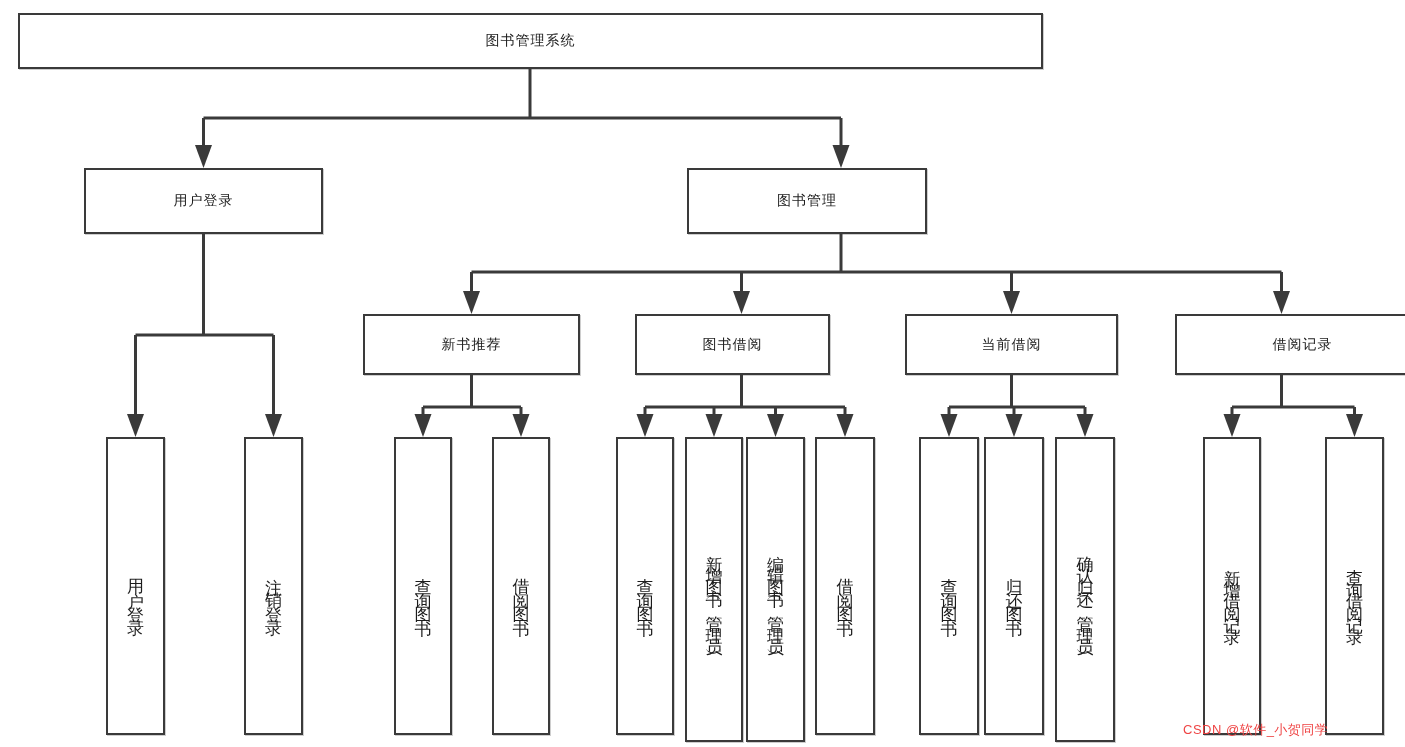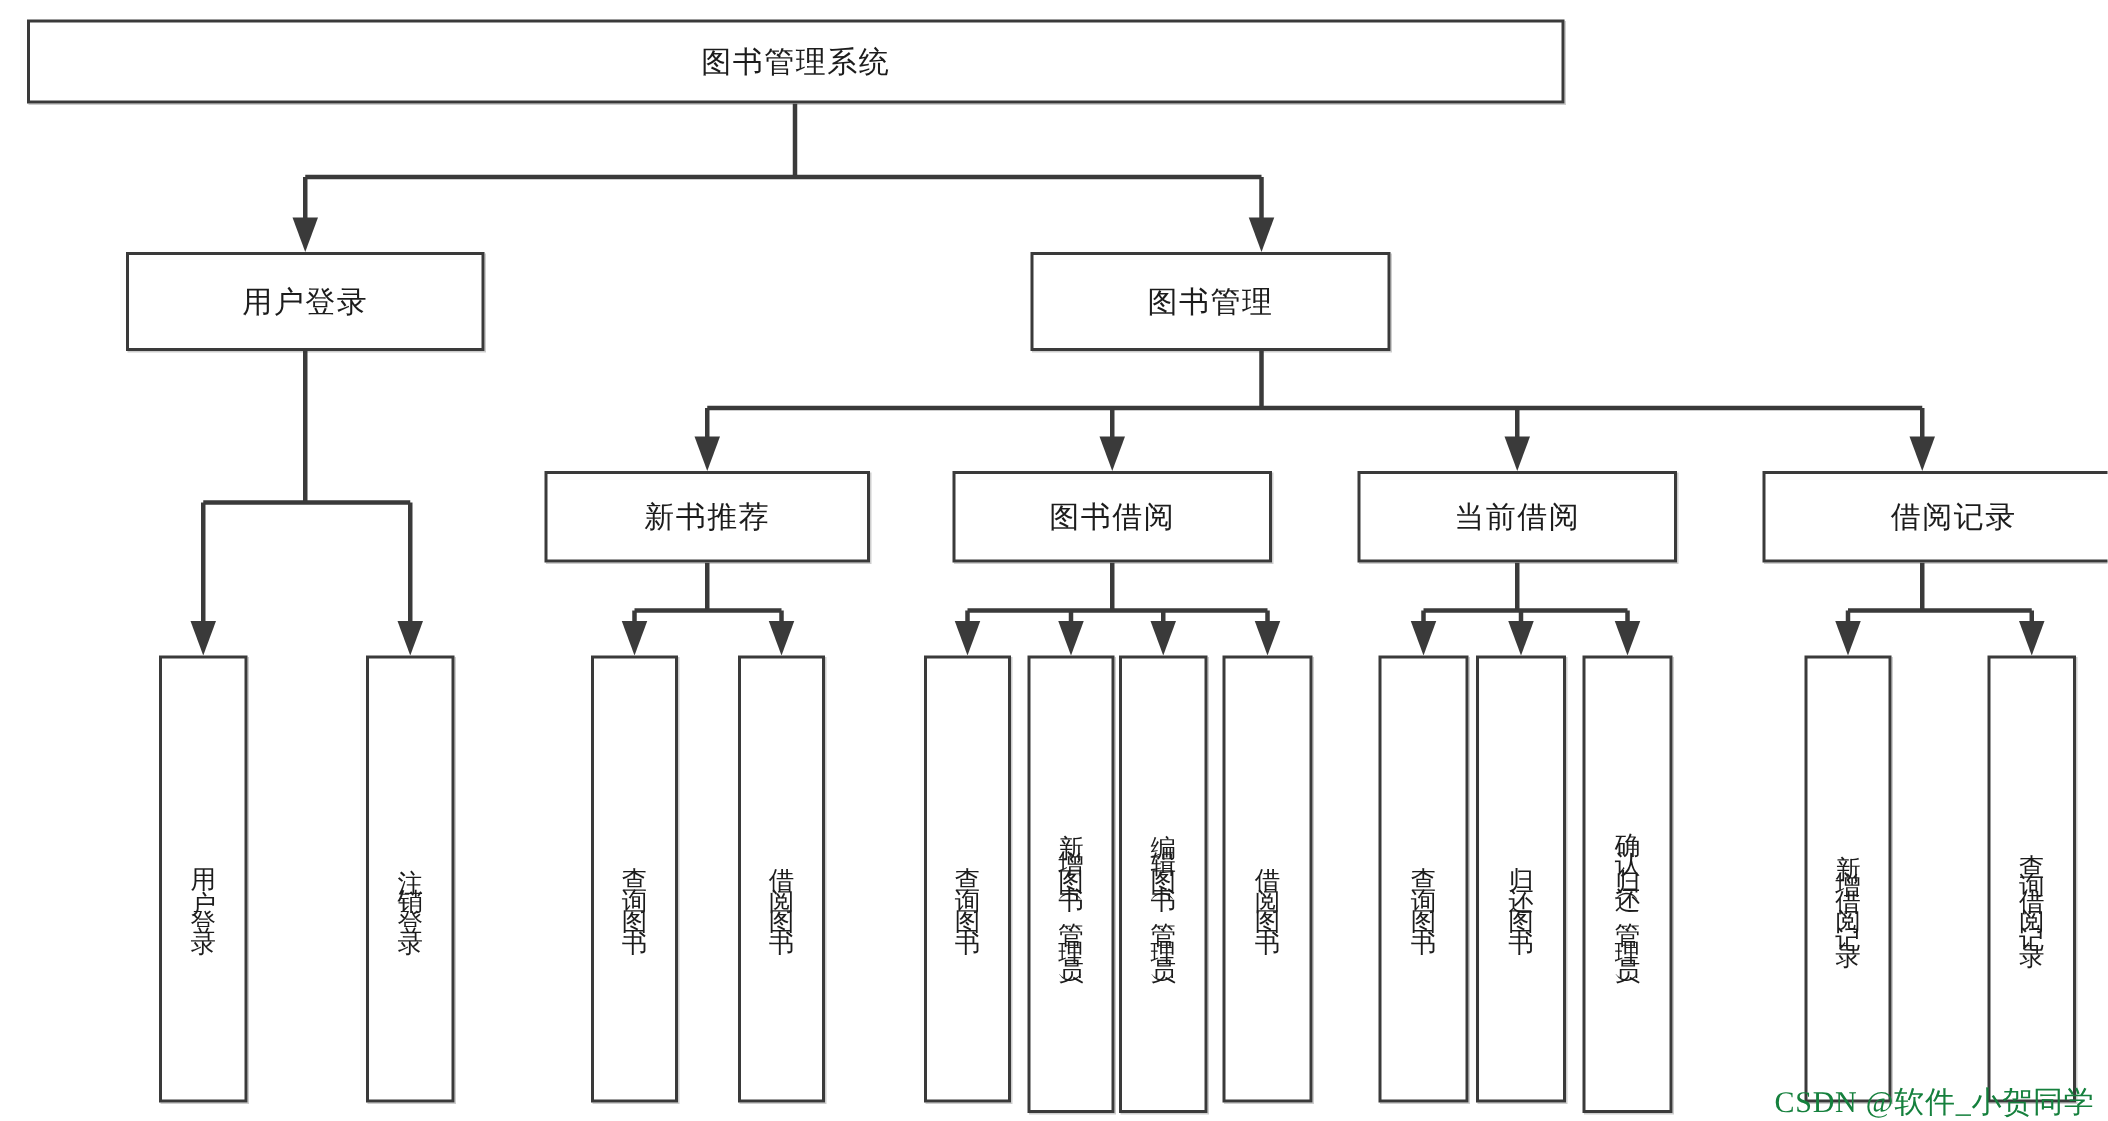--- a/index.html
+++ b/index.html
@@ -10,30 +10,30 @@
   }
   #canvas{position:absolute;left:0;top:0;width:1405px;height:747px;}
   svg.wires{position:absolute;left:0;top:0;z-index:1;}
   .ln{stroke:#3a3a3a;stroke-width:3;fill:none;}
   .ah{fill:#3a3a3a;stroke:none;}
   .box{
     position:absolute;box-sizing:border-box;background:#ffffff;
     border:2.5px solid #3a3a3a;display:flex;align-items:center;justify-content:center;
     z-index:2;box-shadow:1px 1px 0 rgba(60,60,60,.25);
   }
-  .hbox span{font-size:20px;letter-spacing:1px;white-space:nowrap;}
+  .hbox span{font-size:14px;letter-spacing:1px;white-space:nowrap;}
   .vbox span{
     writing-mode:vertical-rl;text-orientation:mixed;
     font-size:17px;line-height:1;letter-spacing:14px;margin-inline-end:-14px;
     white-space:nowrap;
   }
   .vbox.long span{letter-spacing:12px;margin-inline-end:-12px;}
   .watermark{
-    position:absolute;z-index:5;font-size:20px;color:#15803d;
-    letter-spacing:0.5px;white-space:nowrap;font-family:Liberation Serif, serif;
+    position:absolute;z-index:5;font-size:13px;color:#ef4444;
+    letter-spacing:0.5px;white-space:nowrap;
   }
 </style>
 </head>
 <body>
 
 <div id="canvas">
 
   <svg class="wires" width="1405" height="747" viewBox="0 0 1405 747">
 
     <path class="ln" d="M530 69 V118"></path>
@@ -103,21 +103,21 @@
   <div class="box hbox" style="left:84px;top:168px;width:239px;height:66px">
     <span>用户登录</span>
   </div>
   <div class="box hbox" style="left:687px;top:168px;width:240px;height:66px">
     <span>图书管理</span>
   </div>
 
   <div class="box hbox" style="left:363px;top:314px;width:217px;height:61px">
     <span>新书推荐</span>
   </div>
-  <div class="box hbox" style="left:635px;top:314px;width:213px;height:61px">
+  <div class="box hbox" style="left:635px;top:314px;width:195px;height:61px">
     <span>图书借阅</span>
   </div>
   <div class="box hbox" style="left:905px;top:314px;width:213px;height:61px">
     <span>当前借阅</span>
   </div>
   <div class="box hbox" style="left:1175px;top:314px;width:255px;height:61px">
     <span>借阅记录</span>
   </div>
 
   <div class="box vbox" style="left:106px;top:437px;width:59px;height:298px">

